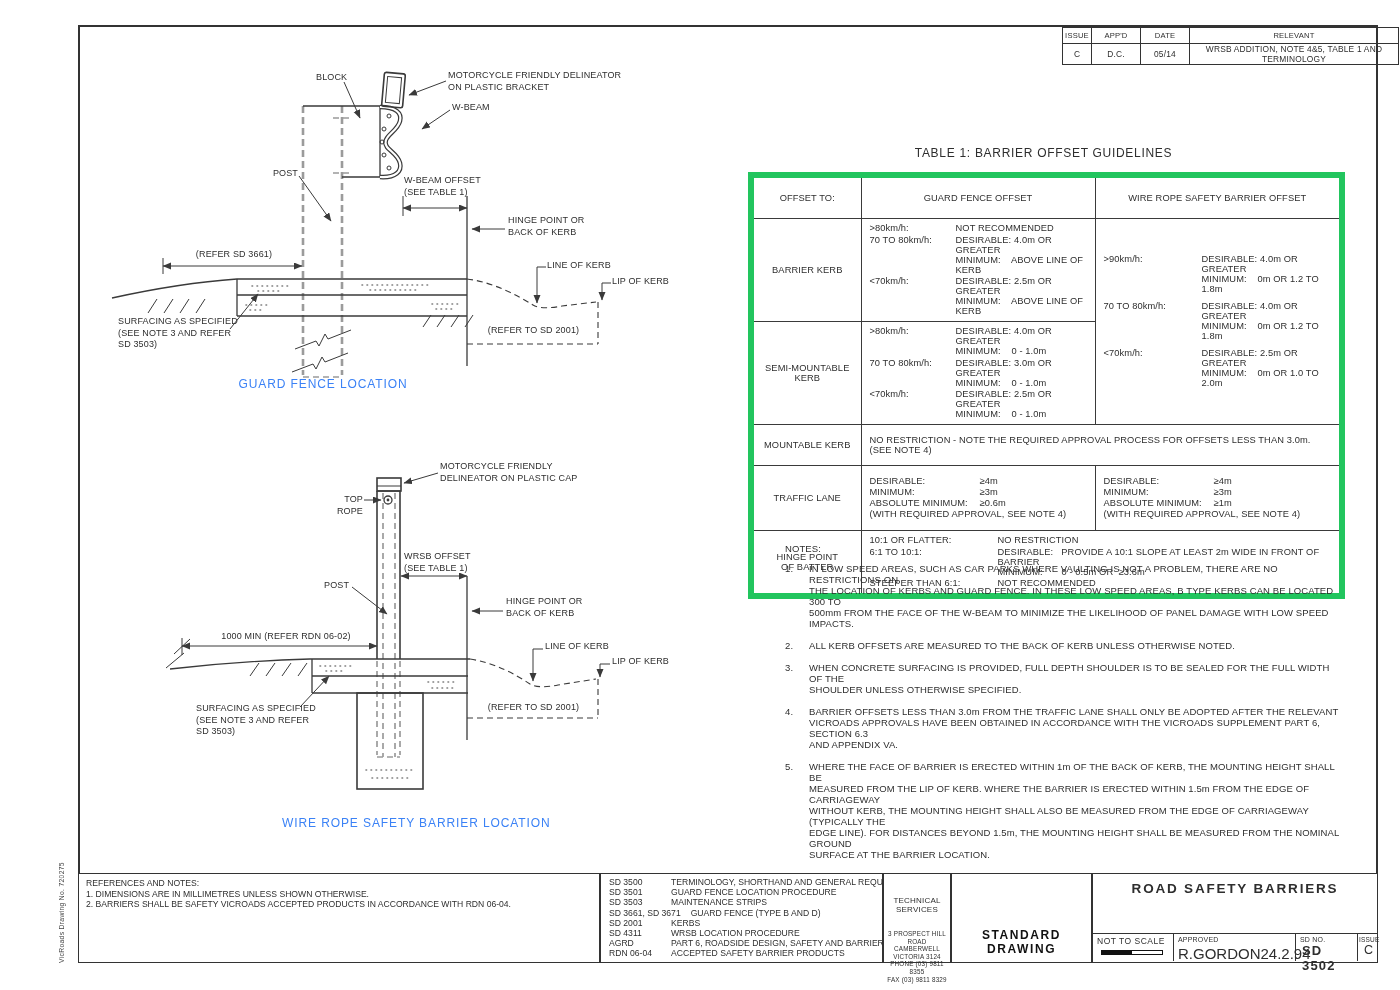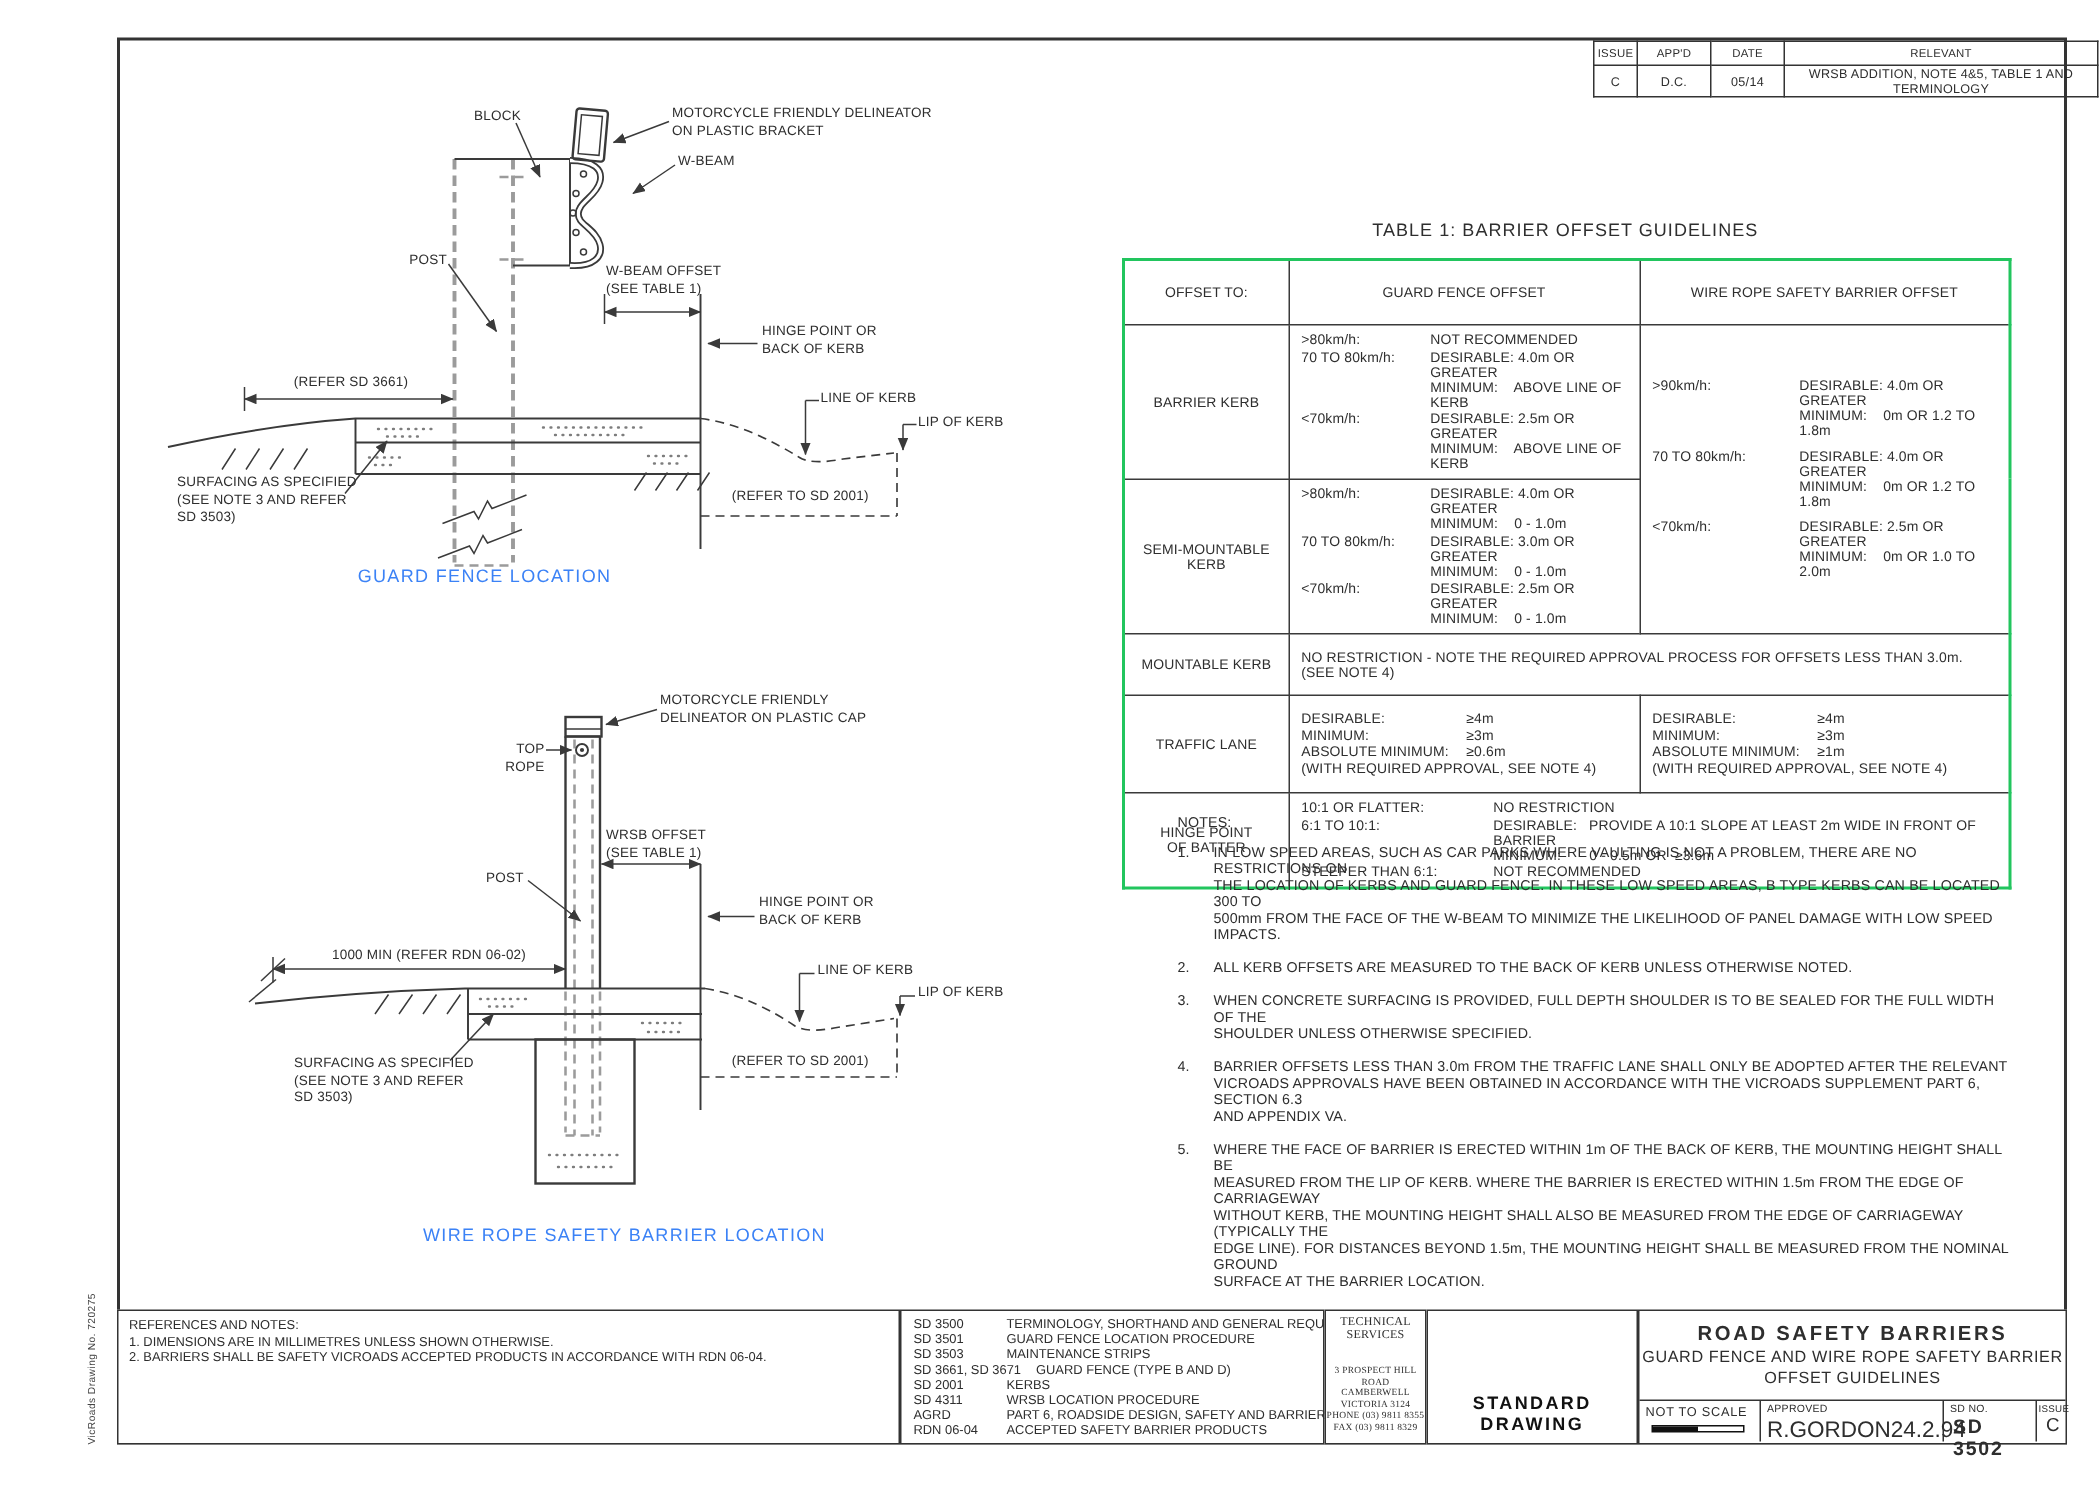--- a/index.html
+++ b/index.html
@@ -36,21 +36,21 @@
   .notes .nt{margin-bottom:9px;}
   .note{display:flex;margin-bottom:11px;}
   .note .n{width:24px;flex:none;}
   .note .t{white-space:pre-wrap;}
   
   .box{position:absolute;border:1.7px solid #333;box-sizing:border-box;background:#fff;}
   .refs{font-size:8.6px;line-height:10.6px;padding:4px 7px;}
   .sdl{font-size:8.6px;line-height:10.2px;padding:3px 8px;}
   .sdrow{display:flex;white-space:nowrap;}
   .sdcode{min-width:52px;margin-right:10px;}
-  .tech{font-size:8px;text-align:center;padding-top:2px;letter-spacing:.2px;font-family:Liberation Serif, serif;}
+  .tech{font-size:8px;text-align:center;padding-top:22px;letter-spacing:.2px;}
   .tech .addr{font-size:6.3px;line-height:7.6px;margin-top:16px;white-space:pre-line;}
   .logo-row{position:absolute;left:6px;top:6px;display:flex;align-items:center;}
   .brand{font-size:25px;color:#53565a;letter-spacing:-.5px;margin-left:2px;}
   .stddrw{position:absolute;left:0;bottom:6px;width:100%;text-align:center;font-weight:bold;font-size:12px;letter-spacing:1.6px;color:#111;}
   .tb-title{position:absolute;left:0;top:0;width:100%;height:60px;border-bottom:1.4px solid #333;box-sizing:border-box;text-align:center;}
   .tb-main{font-weight:bold;font-size:13.5px;letter-spacing:1.8px;margin-top:7px;}
   .tb-sub{font-size:10.8px;letter-spacing:.4px;line-height:13.5px;margin-top:3px;white-space:pre-line;}
   .cell{position:absolute;top:60px;height:27px;box-sizing:border-box;border-right:1.4px solid #333;}
   .cl-sm{font-size:7px;letter-spacing:.2px;padding:2px 0 0 4px;}
   .scalebar{position:absolute;left:8px;top:16px;width:62px;height:5px;border:1px solid #111;box-sizing:border-box;}
@@ -266,21 +266,21 @@
 <div class="lbl c" style="left:200px;top:631px;width:172px">1000 MIN (REFER RDN 06-02)</div>
 <div class="lbl" style="left:545px;top:641px">LINE OF KERB</div>
 <div class="lbl" style="left:612px;top:656px">LIP OF KERB</div>
 <div class="lbl" style="left:196px;top:703px">SURFACING AS SPECIFIED
 (SEE NOTE 3 AND REFER
 SD 3503)</div>
 <div class="lbl c" style="left:466px;top:702px;width:135px">(REFER TO SD 2001)</div>
 <div class="cap" style="left:282px;top:816px;width:225px">WIRE ROPE SAFETY BARRIER LOCATION</div>
 
 <div class="t1title">TABLE 1: BARRIER OFFSET GUIDELINES</div>
-<table class="t1" style="border:2px solid #22c55e">
+<table class="t1" style="border:6px solid #22c55e">
   <colgroup>
       <col style="width:110px">
       <col style="width:234px">
       <col style="width:247px">
     </colgroup>
   <tbody>
       <tr>
     <td class="hd" style="height:43px">OFFSET TO:</td>
     <td class="hd">GUARD FENCE OFFSET</td>
     <td class="hd">WIRE ROPE SAFETY BARRIER OFFSET</td>
@@ -484,22 +484,20 @@
 FAX (03) 9811 8329</div>
 </div>
 
 <div class="box" style="left:951px;top:873px;width:141px;height:90px">
   <div class="stddrw">STANDARD DRAWING</div>
 </div>
 
 <div class="box" style="left:1092px;top:873px;width:286px;height:90px">
   <div class="tb-title">
     <div class="tb-main">ROAD SAFETY BARRIERS</div>
-    <div class="tb-sub">GUARD FENCE AND WIRE ROPE SAFETY BARRIER
-OFFSET GUIDELINES</div>
   </div>
   <div class="cell" style="left:0;width:81px">
     <div class="cl-sm" style="font-size:8.5px;letter-spacing:.5px">NOT TO SCALE</div>
     <div class="scalebar">
         <div></div>
       </div>
   </div>
   <div class="cell" style="left:81px;width:122px">
     <div class="cl-sm">APPROVED</div>
     <div style="display:flex;justify-content:space-between;font-size:15px;padding:2px 5px 0 4px">

